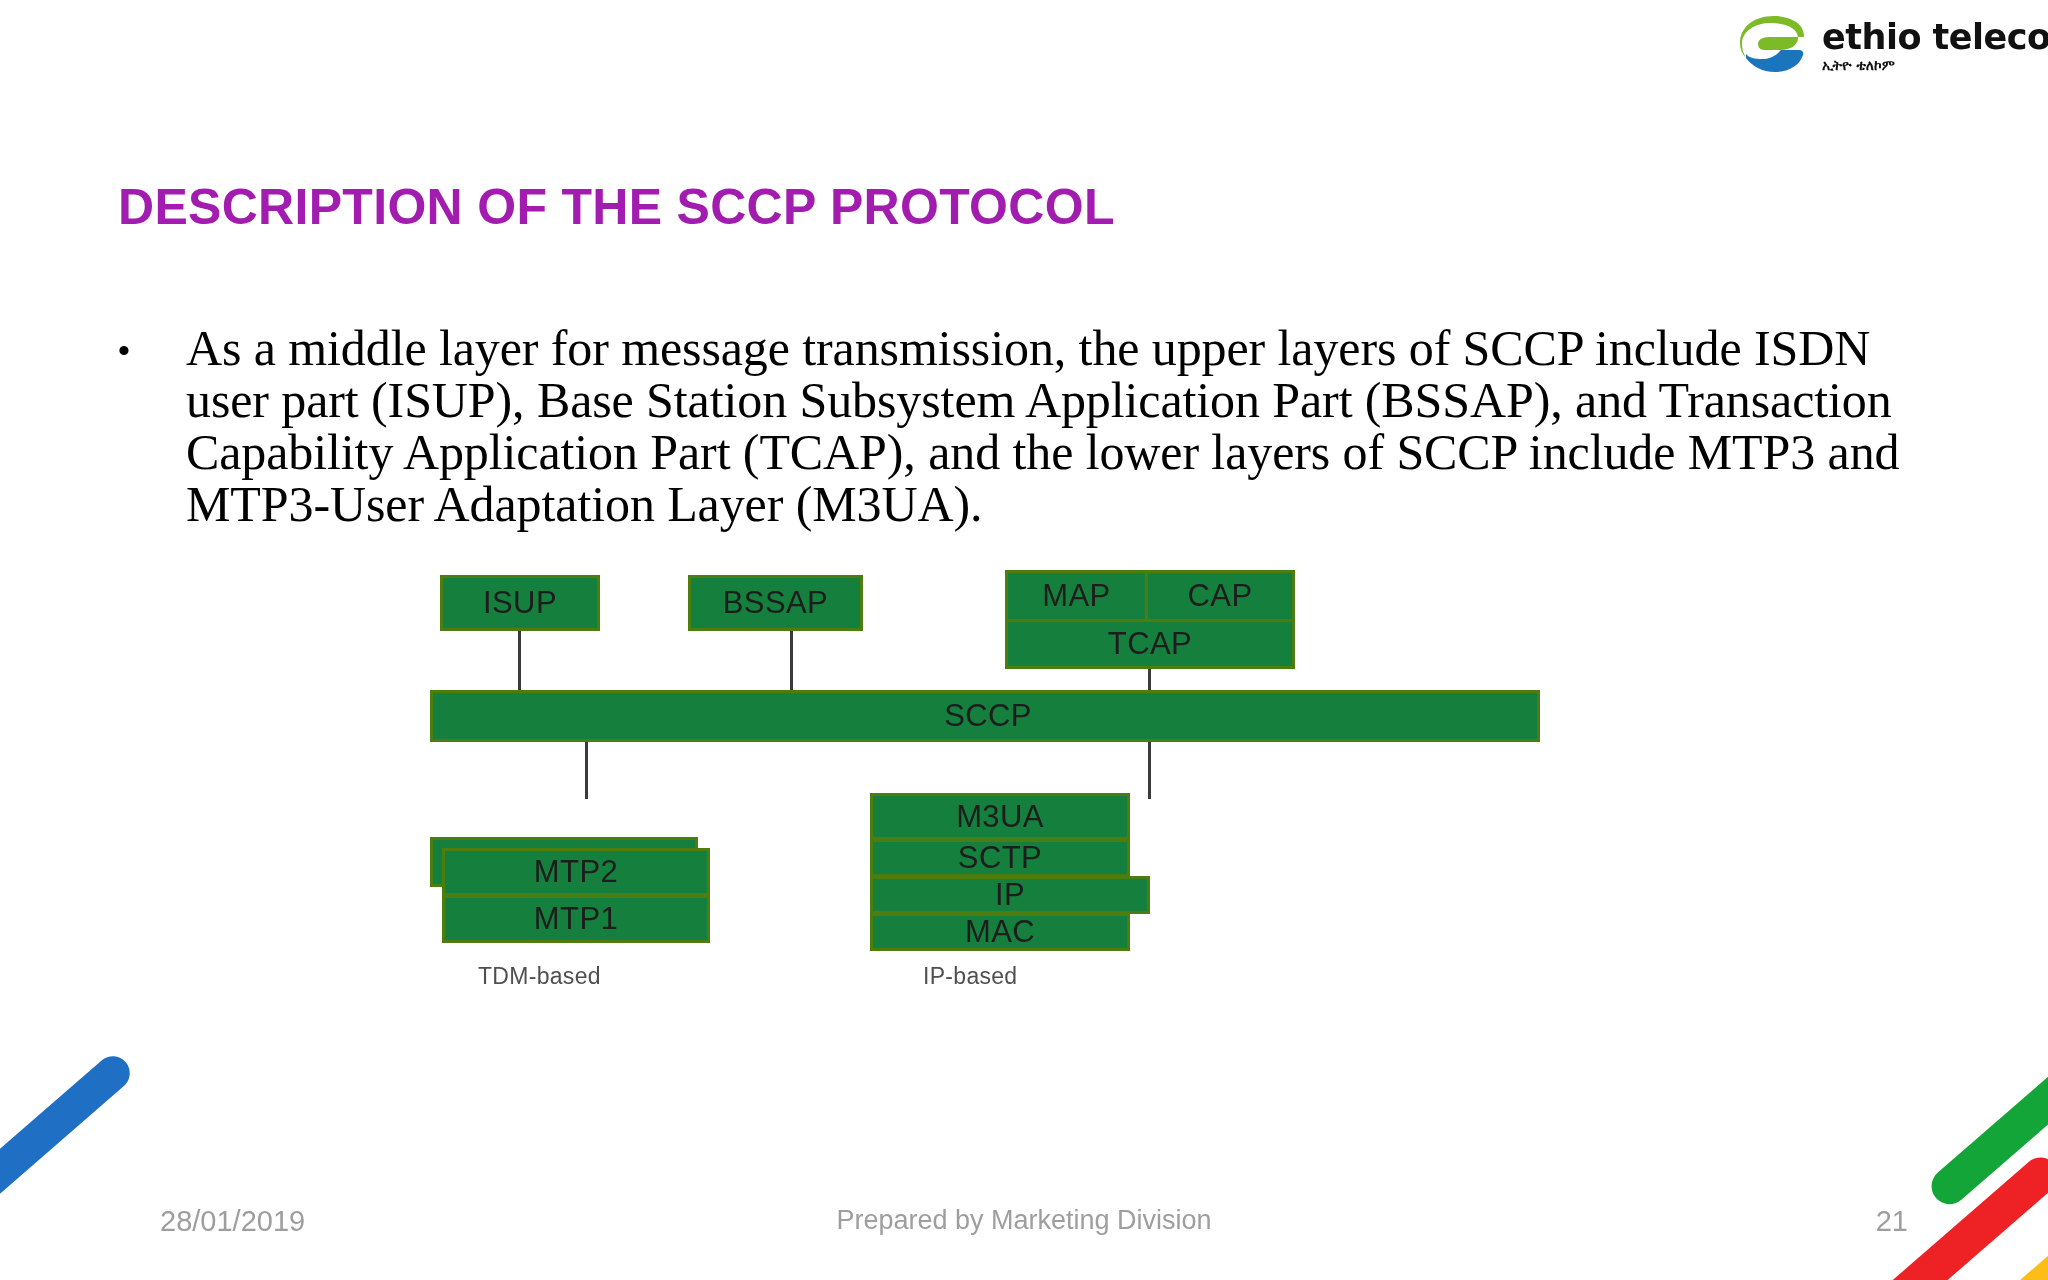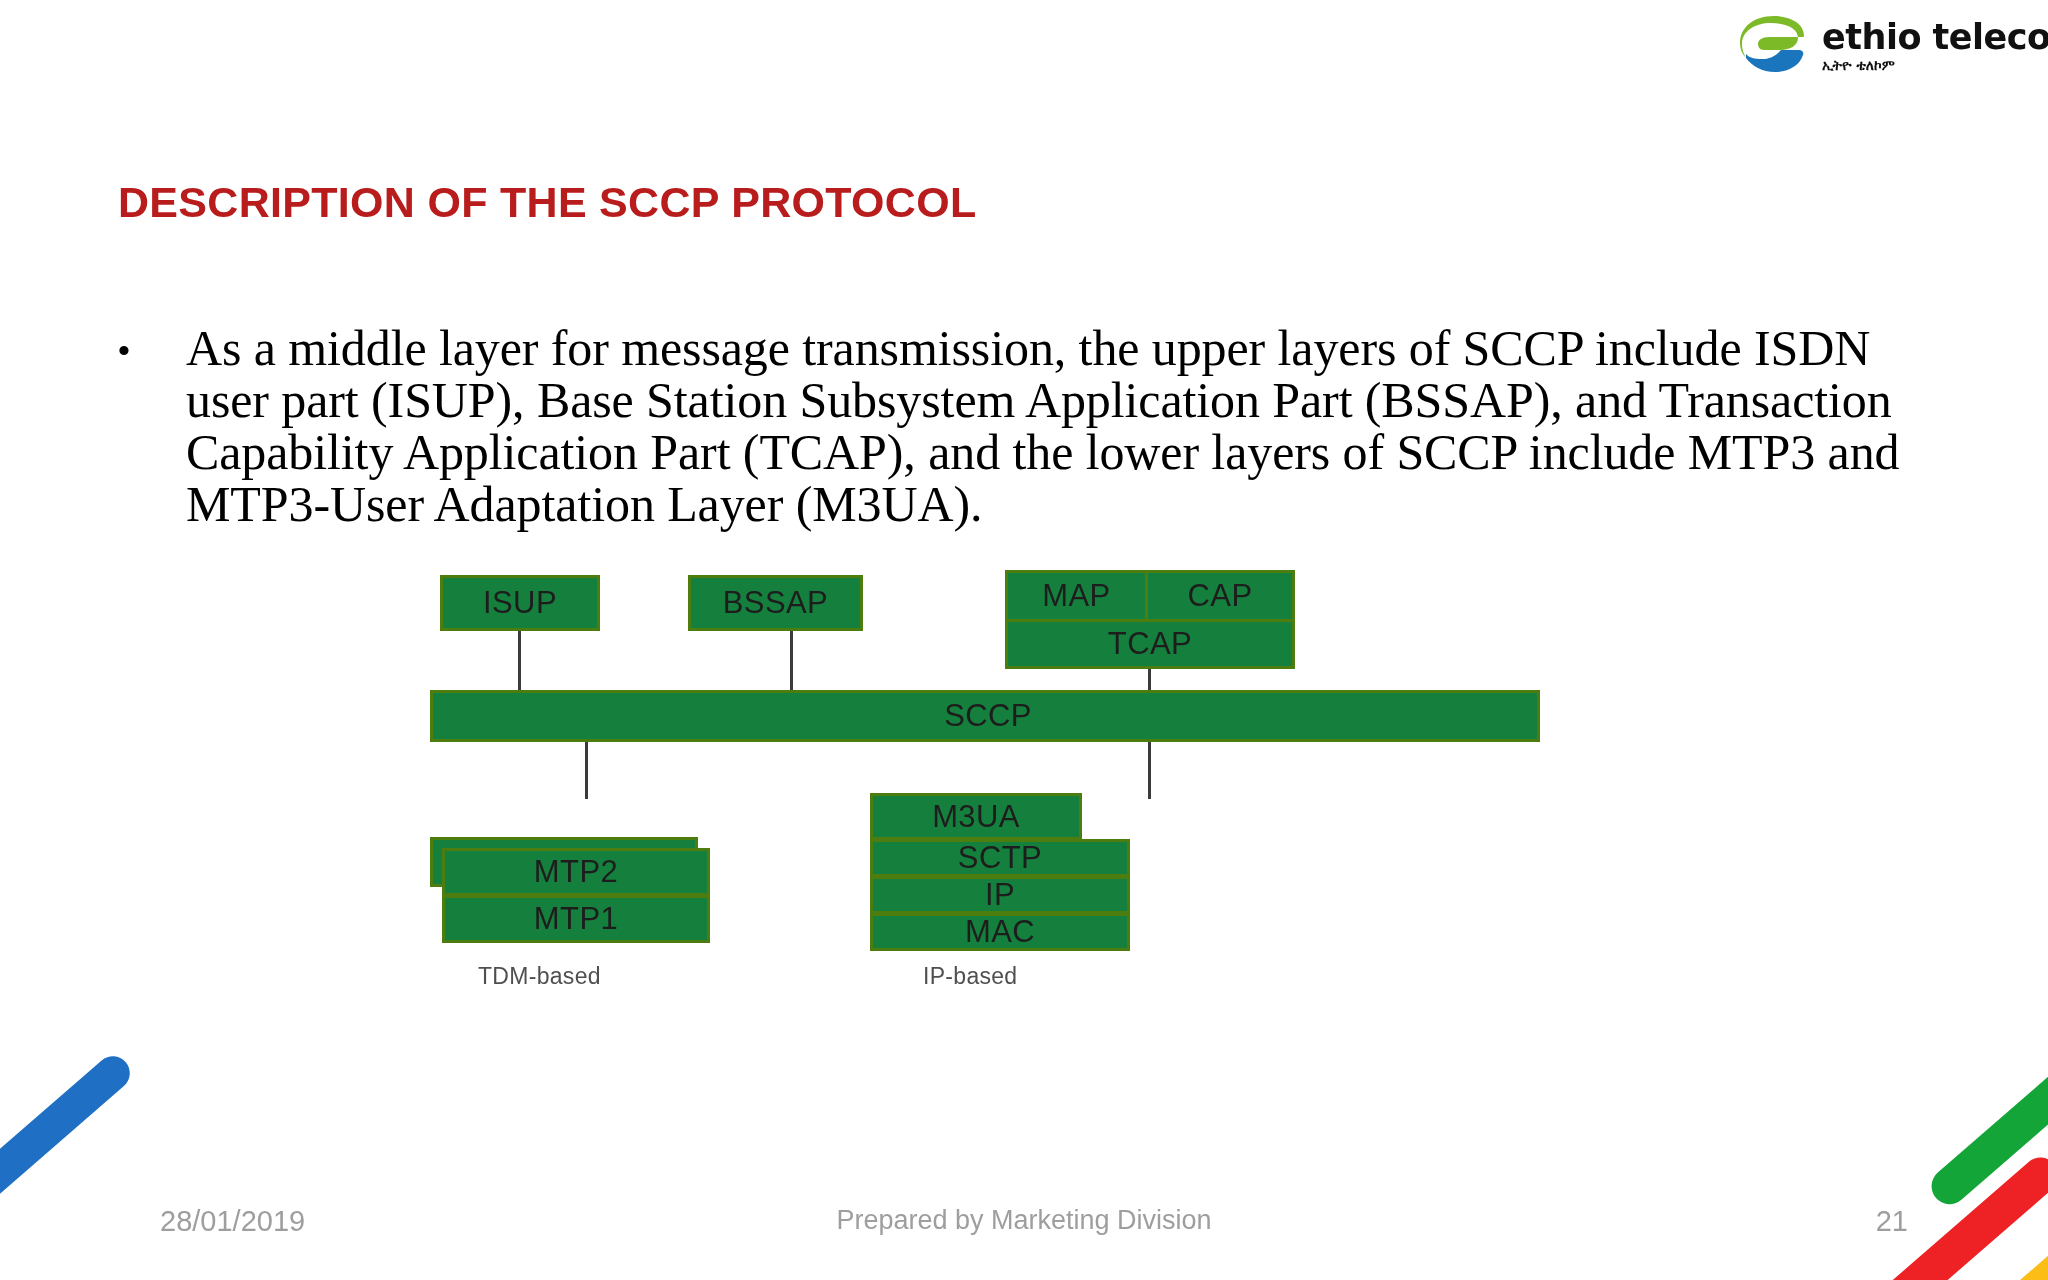--- a/index.html
+++ b/index.html
@@ -58,23 +58,23 @@
     white-space: nowrap;
   }
 
   
   .title {
     position: absolute;
     left: 118px;
     top: 178px;
     font-family: "Liberation Sans", sans-serif;
     font-weight: bold;
-    font-size: 43px;
+    font-size: 50px;
     letter-spacing: 0.3px;
-    color: #b91c1c;
+    color: #a21caf;
     white-space: nowrap;
   }
 
   
   .bullet-block {
     position: absolute;
     left: 118px;
     top: 322px;
     width: 1810px;
     display: flex;
@@ -257,27 +257,27 @@
     <div class="dbox" style="left:30px; top:234px; width:268px; height:50px;margin-top:38px;">
       <span>MTP3</span>
     </div>
     <div class="dbox" style="left:42px; top:283px; width:268px; height:48px;">
       <span>MTP2</span>
     </div>
     <div class="dbox" style="left:42px; top:330px; width:268px; height:48px;">
       <span>MTP1</span>
     </div>
 
-    <div class="dbox" style="left:470px; top:228px; width:212px; height:47px;">
+    <div class="dbox" style="left:470px; top:228px; width:260px; height:47px;">
       <span>M3UA</span>
     </div>
     <div class="dbox" style="left:470px; top:274px; width:260px; height:38px;text-align:right;">
       <span>SCTP</span>
     </div>
-    <div class="dbox" style="left:470px; top:311px; width:260px; height:38px;">
+    <div class="dbox" style="left:470px; top:311px; width:280px; height:38px;">
       <span>IP</span>
     </div>
     <div class="dbox" style="left:470px; top:348px; width:260px; height:38px;">
       <span>MAC</span>
     </div>
 
     <div class="caption" style="left:78px; top:398px;">TDM-based</div>
     <div class="caption" style="left:523px; top:398px;">IP-based</div>
   </div>
 

